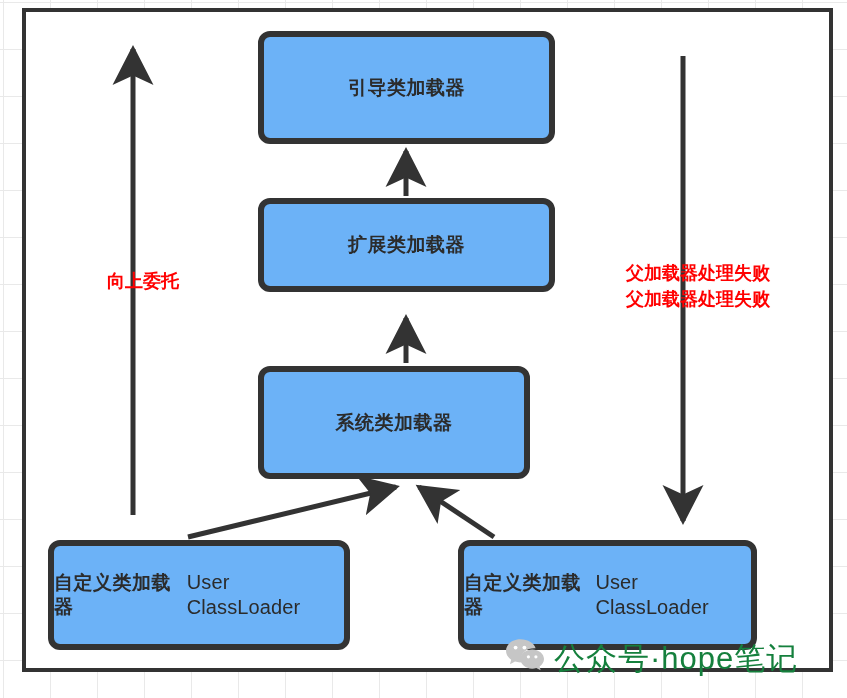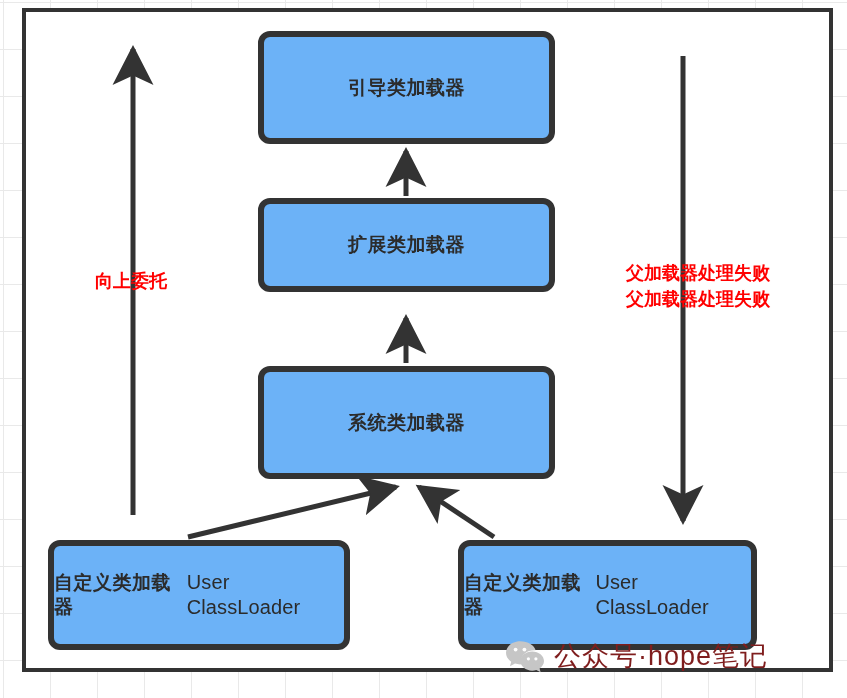--- a/index.html
+++ b/index.html
@@ -62,45 +62,45 @@
     letter-spacing: 0.5px;
   }
   .node .en {
     font-size: 20px;
     font-weight: 400;
     letter-spacing: 0.1px;
   }
 
   #node-bootstrap   { left: 258px; top: 31px;  width: 297px; height: 113px; }
   #node-extension   { left: 258px; top: 198px; width: 297px; height: 94px; }
-  #node-application { left: 258px; top: 366px; width: 297px; height: 113px; gap: 16px; }
+  #node-application { left: 258px; top: 366px; width: 272px; height: 113px; gap: 16px; }
   #node-user-left   { left: 48px;  top: 540px; width: 302px; height: 110px; }
   #node-user-right  { left: 458px; top: 540px; width: 299px; height: 110px; }
 
   .red-label {
     position: absolute;
     color: #ff0000;
     font-size: 18px;
     font-weight: 700;
     text-align: center;
     line-height: 1.42;
     white-space: nowrap;
   }
-  #label-delegate-up { left: 76px; top: 269px; width: 110px; }
+  #label-delegate-up { left: 69px; top: 269px; width: 110px; text-align: right; }
   #label-fallback    { left: 594px; top: 261px; width: 208px; }
 
   #watermark {
     position: absolute;
     left: 505px;
     top: 638px;
     display: flex;
-    align-items: flex-end;
+    align-items: flex-start;
     gap: 9px;
-    color: #7f1d1d;
-    font-size: 27px;
+    color: #15803d;
+    font-size: 31px;
     font-weight: 400;
     letter-spacing: 1px;
     white-space: nowrap;
   }
   #watermark .wechat-glyph { display: block; }
 </style>
 </head>
 <body>
 
 <div id="grid-backdrop"></div>

